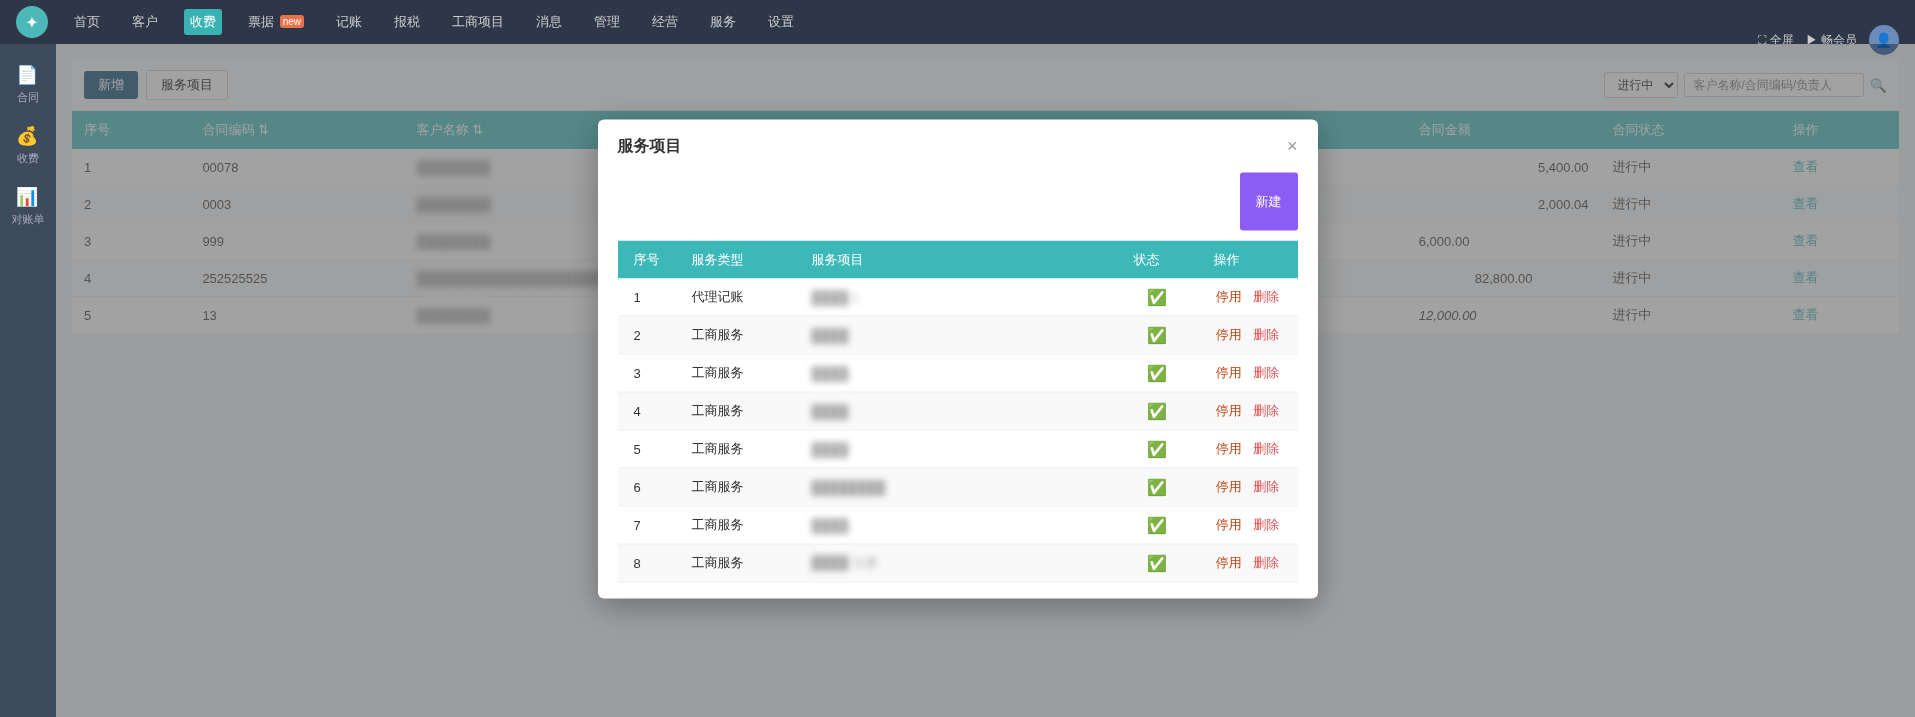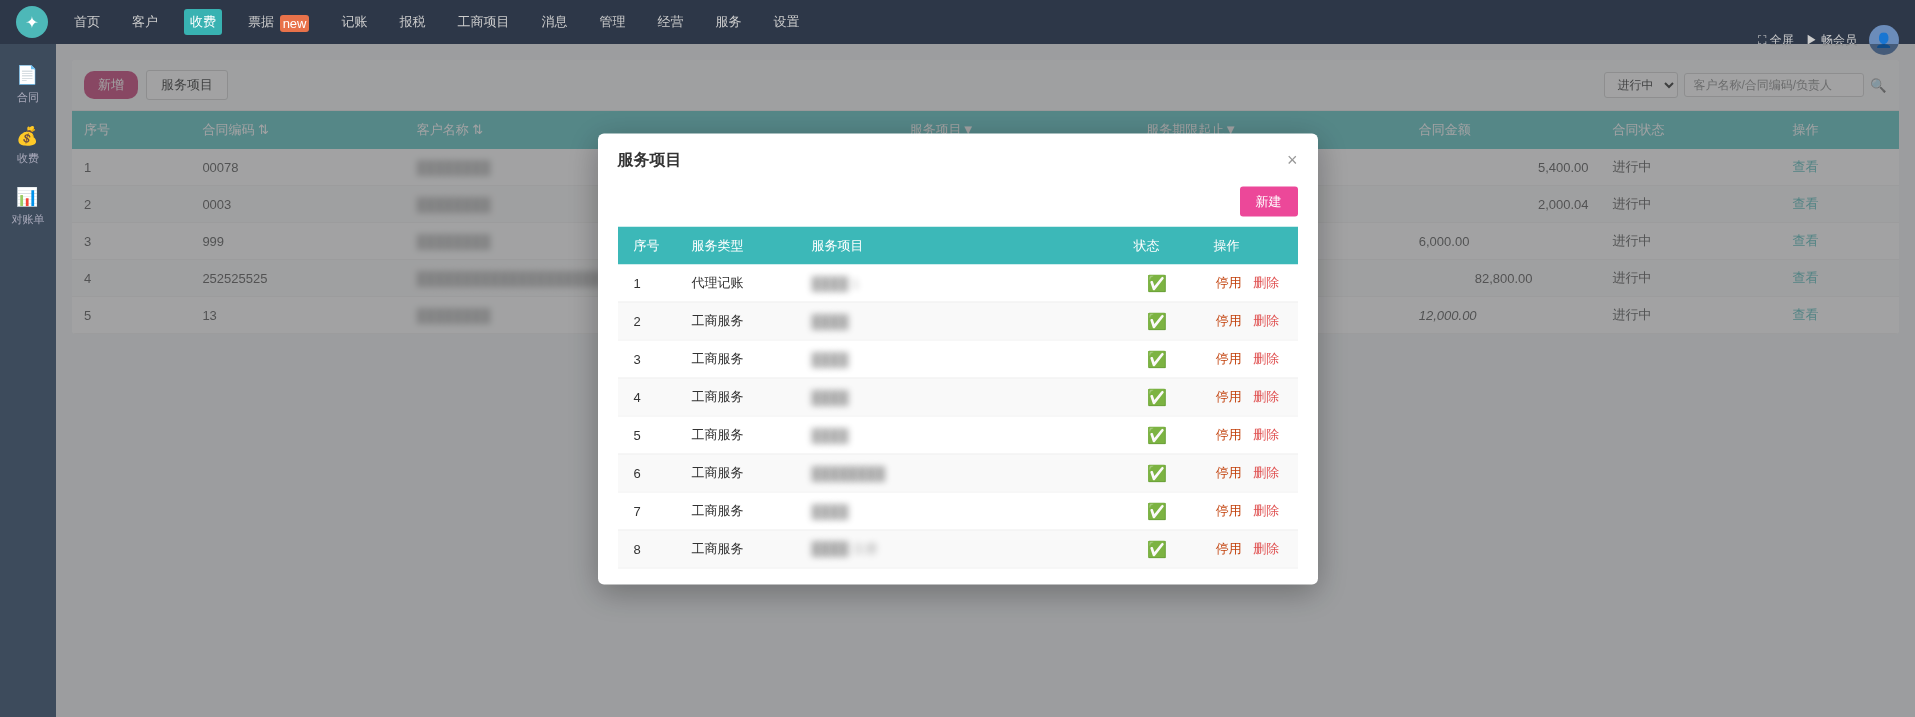--- a/index.html
+++ b/index.html
@@ -19,21 +19,21 @@
     }
     .top-nav .nav-item {
       color: #ccc; cursor: pointer; padding: 4px 6px; font-size: 13px;
       white-space: nowrap;
     }
     .top-nav .nav-item.active {
       background: #38b2b2; color: white; border-radius: 3px;
     }
     .top-nav .nav-badge {
       display: inline-block; background: #e8724a; color: white;
-      font-size: 13px; padding: 1px 3px; border-radius: 3px;
+      font-size: 10px; padding: 1px 3px; border-radius: 3px;
       margin-left: 2px; vertical-align: top; margin-top: 2px;
     }
     .top-nav .right-actions {
       margin-left: auto; display: flex; align-items: center; gap: 12px; color: #ccc; font-size: 12px; margin-top: 36px;
     }
     .top-nav .avatar {
       width: 30px; height: 30px; border-radius: 50%;
       background: #6b8cba; display: flex; align-items: center; justify-content: center;
       color: white; font-size: 14px; cursor: pointer;
     }
@@ -62,22 +62,22 @@
     
     .bg-panel {
       background: white; border-radius: 4px;
       overflow: hidden; opacity: 0.6;
     }
     .toolbar-row {
       display: flex; align-items: center; gap: 8px; padding: 10px 12px;
       background: #f9f9f9; border-bottom: 1px solid #e8e8e8;
     }
     .btn-new-sm {
-      background: #be185d; color: white; border: none;
-      padding: 5px 14px; border-radius: 10px; cursor: pointer; font-size: 13px;
+      background: #0c4a6e; color: white; border: none;
+      padding: 5px 14px; border-radius: 3px; cursor: pointer; font-size: 13px;
     }
     .btn-service-item {
       background: white; border: 1px solid #ccc;
       padding: 5px 14px; border-radius: 3px; cursor: pointer; font-size: 13px;
     }
     .filter-right { margin-left: auto; display: flex; align-items: center; gap: 6px; }
     .filter-select {
       border: 1px solid #ccc; border-radius: 3px; padding: 4px 8px;
       font-size: 12px; background: white;
     }
@@ -120,22 +120,22 @@
     .modal-title { font-size: 16px; font-weight: bold; color: #333; }
     .modal-close {
       color: #999; cursor: pointer; font-size: 18px; line-height: 1;
       background: none; border: none;
     }
     .modal-toolbar {
       display: flex; justify-content: flex-end;
       padding: 8px 20px 10px 20px;
     }
     .btn-new-modal {
-      background: #ec4899; color: white; border: none;
-      padding: 6px 16px; border-radius: 3px; cursor: pointer; font-size: 13px;
+      background: #8b5cf6; color: white; border: none;
+      padding: 20px 16px; border-radius: 3px; cursor: pointer; font-size: 13px;
     }
     .modal-body {
       padding: 0 20px 16px 20px;
       overflow-y: auto; flex: 1;
     }
 
     
     .modal-table { width: 100%; border-collapse: collapse; font-size: 13px; }
     .modal-table thead tr { background: #3cb8b8; color: white; }
     .modal-table thead th { padding: 10px 16px; text-align: left; font-weight: normal; white-space: nowrap; }

